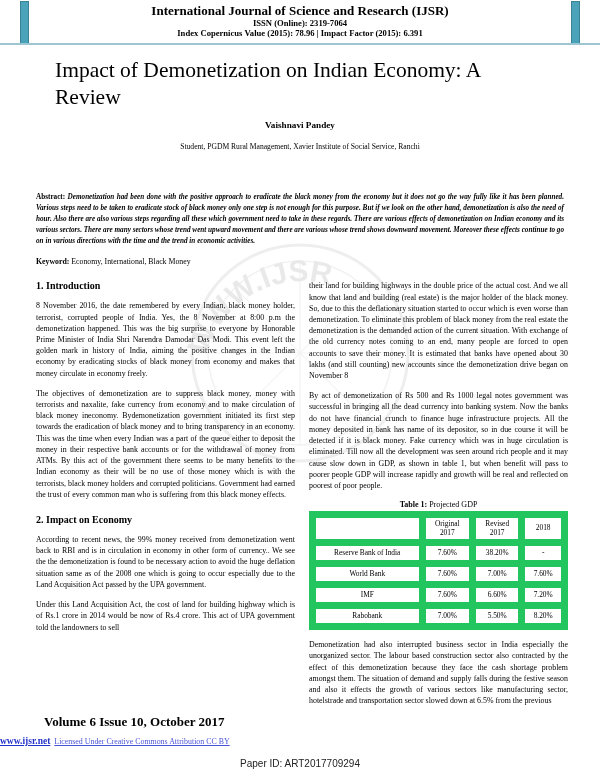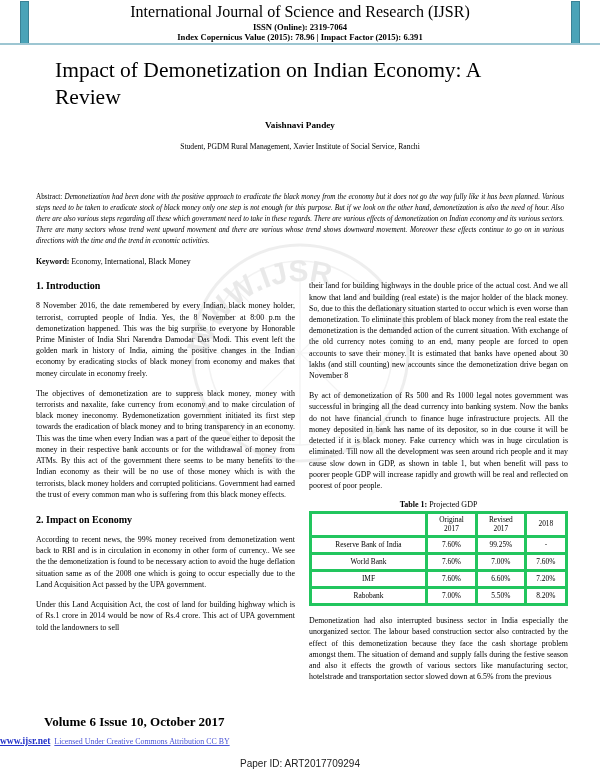--- a/index.html
+++ b/index.html
@@ -39,22 +39,22 @@
     left: 0; right: 0;
     top: 43px;
     height: 2px;
     background: #9dc6d2;
   }
   .mast-lines {
     text-align: center;
     line-height: 1.18;
   }
   .mast-title {
-    font-size: 16px;
-    font-weight: normal;
+    font-size: 13px;
+    font-weight: bold;
   }
   .mast-issn {
     font-size: 8.6px;
     font-weight: bold;
   }
   .mast-index {
     font-size: 8.6px;
     font-weight: bold;
   }
 
@@ -79,21 +79,21 @@
 
   
   .abstract-wrap {
     margin: 19px 36px 0 36px;
   }
   .abstract {
     font-size: 7.2px;
     line-height: 1.5;
     text-align: justify;
     font-style: italic;
-    font-weight: normal;
+    font-weight: bold;
     margin-top: 41px;
   }
   .abstract .lbl {
     font-style: normal;
   }
   .keyword {
     margin-top: 11px;
     font-size: 7.8px;
   }
   .keyword .lbl {
@@ -132,21 +132,21 @@
     font-size: 8px;
     margin: 4px 0 2px 0;
   }
   .table-caption .lbl { font-weight: bold; }
   table.gdp {
     border-collapse: collapse;
     width: 100%;
     font-size: 7.4px;
   }
   table.gdp th, table.gdp td {
-    border: 3px solid #22c55e;
+    border: 7px solid #22c55e;
     text-align: center;
     padding: 1px 2px;
     font-weight: normal;
     line-height: 1.15;
   }
   table.gdp thead th { height: 19px; vertical-align: middle; }
   table.gdp tbody td { height: 12px; }
   table.gdp tbody td.rowhead { }
 
   
@@ -250,21 +250,21 @@
             <span>Revised</span><br>
             <span>2017</span>
           </th>
           <th>2018</th>
         </tr>
       </thead>
       <tbody>
         <tr>
           <td class="rowhead">Reserve Bank of India</td>
           <td>7.60%</td>
-          <td>99.25%</td>
+          <td>38.20%</td>
           <td>-</td>
         </tr>
         <tr>
           <td class="rowhead">World Bank</td>
           <td>7.60%</td>
           <td>7.00%</td>
           <td>7.60%</td>
         </tr>
         <tr>
           <td class="rowhead">IMF</td>

